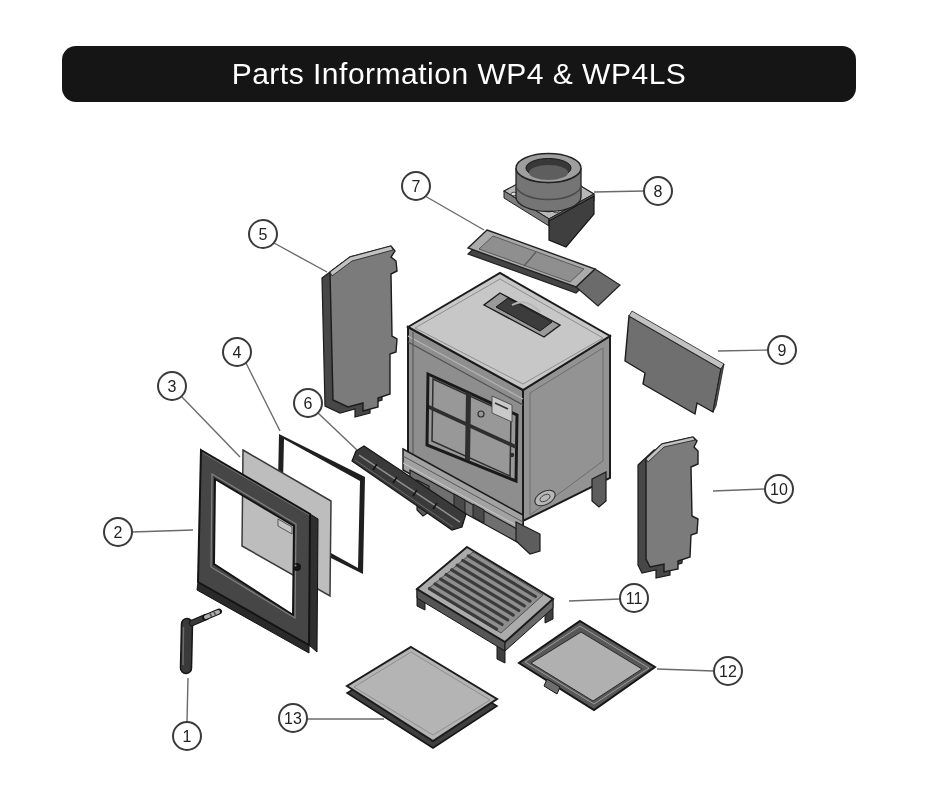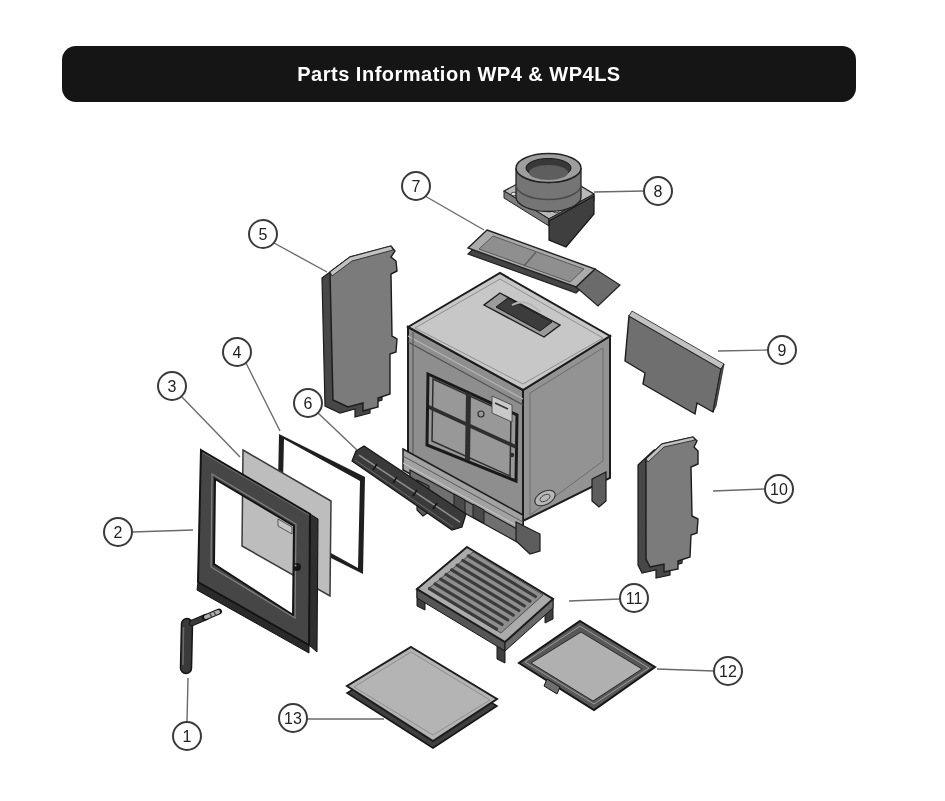--- a/index.html
+++ b/index.html
@@ -1,20 +1,20 @@
 <!DOCTYPE html>
 <html><head>
 <meta charset="utf-8">
 <style>
   html,body{margin:0;padding:0;}
   body{width:945px;height:801px;background:#ffffff;position:relative;overflow:hidden;
        font-family:"Liberation Sans",sans-serif;}
   .banner{position:absolute;left:62px;top:46px;width:794px;height:56px;background:#151515;
           border-radius:14px;display:flex;align-items:center;justify-content:center;}
-  .banner span{color:#ffffff;font-weight:bold;font-size:20px;letter-spacing:.5px;}
+  .banner span{color:#ffffff;font-weight:normal;font-size:30px;letter-spacing:.5px;}
   svg{position:absolute;left:0;top:0;}
   .callout-circle{fill:#ffffff;stroke:#3a3a3a;stroke-width:2;}
   .callout-text{font-family:"Liberation Sans",sans-serif;font-size:16px;fill:#222222;
                 text-anchor:middle;}
   .leader{stroke:#6a6a6a;stroke-width:1.4;}
 </style>
 </head>
 <body>
 
 <div class="banner">

